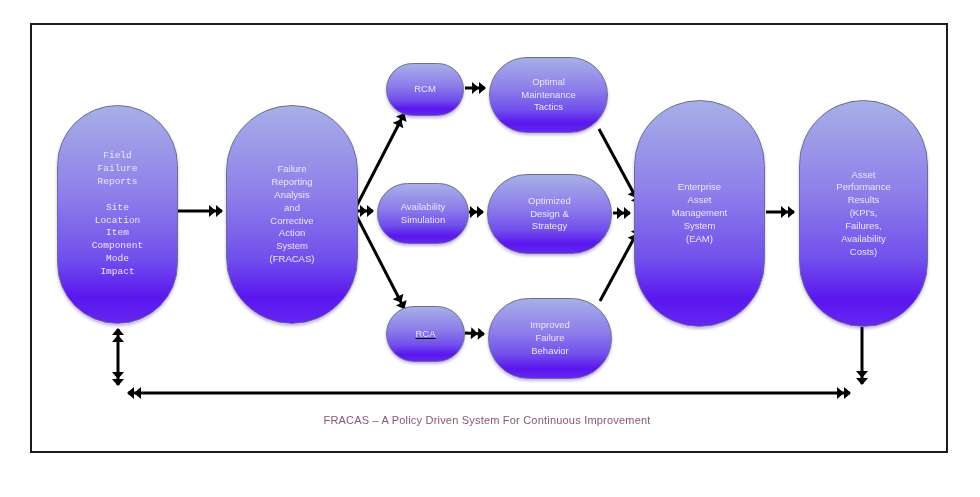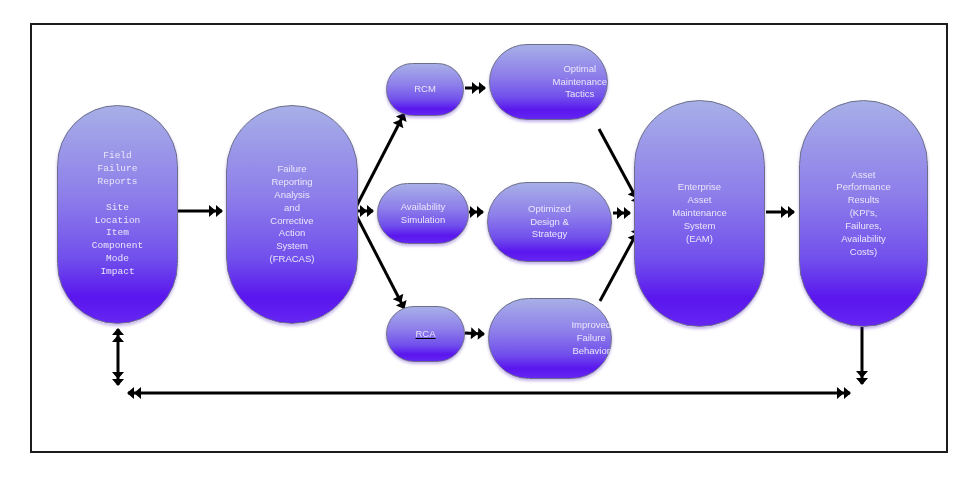--- a/index.html
+++ b/index.html
@@ -25,25 +25,25 @@
       #6526f2 100%);
     box-shadow:0 2px 3px rgba(90,40,200,0.35);
   }
   .node span{
     color:var(--node-text,#e9e6fa);
     font-size:9.5px;line-height:1.35;white-space:pre-line;
   }
   .n-ffr{left:57px;top:105px;width:119px;height:217px;font-family:Liberation Mono, monospace;}
   .n-fracas{left:226px;top:105px;width:130px;height:217px;}
   .n-rcm{left:386px;top:63px;width:76px;height:51px;text-align:right;}
-  .n-omt{left:489px;top:44px;width:117px;height:74px;justify-content:flex-end;}
+  .n-omt{left:489px;top:57px;width:117px;height:74px;}
   .n-avs{left:377px;top:183px;width:90px;height:59px;}
-  .n-ods{left:487px;top:174px;width:123px;height:78px;margin-top:8px;}
+  .n-ods{left:487px;top:174px;width:123px;height:78px;}
   .n-rca{left:386px;top:306px;width:77px;height:54px;text-decoration:underline;}
-  .n-ifb{left:488px;top:298px;width:122px;height:79px;justify-content:flex-end;}
+  .n-ifb{left:488px;top:298px;width:122px;height:79px;}
   .n-eam{left:634px;top:100px;width:129px;height:225px;}
   .n-apr{left:799px;top:100px;width:127px;height:225px;}
   .caption{
     position:absolute;left:30px;top:414px;width:914px;text-align:center;
     color:var(--caption-text,#8b5576);font-size:11px;letter-spacing:0.2px;
   }
 </style>
 </head>
 <body>
 
@@ -124,29 +124,30 @@
 
   <div class="node n-ifb">
     <span>Improved
 Failure
 Behavior</span>
   </div>
 
   <div class="node n-eam">
     <span>Enterprise
 Asset
-Maintenance
+Management
 System
 (EAM)</span>
   </div>
 
   <div class="node n-apr">
     <span>Asset
 Performance
 Results
 (KPI's,
 Failures,
 Availability
 Costs)</span>
   </div>
 
+  <div class="caption">FRACAS – A Policy Driven System For Continuous Improvement</div>
 
 </div>
 
 </body></html>

